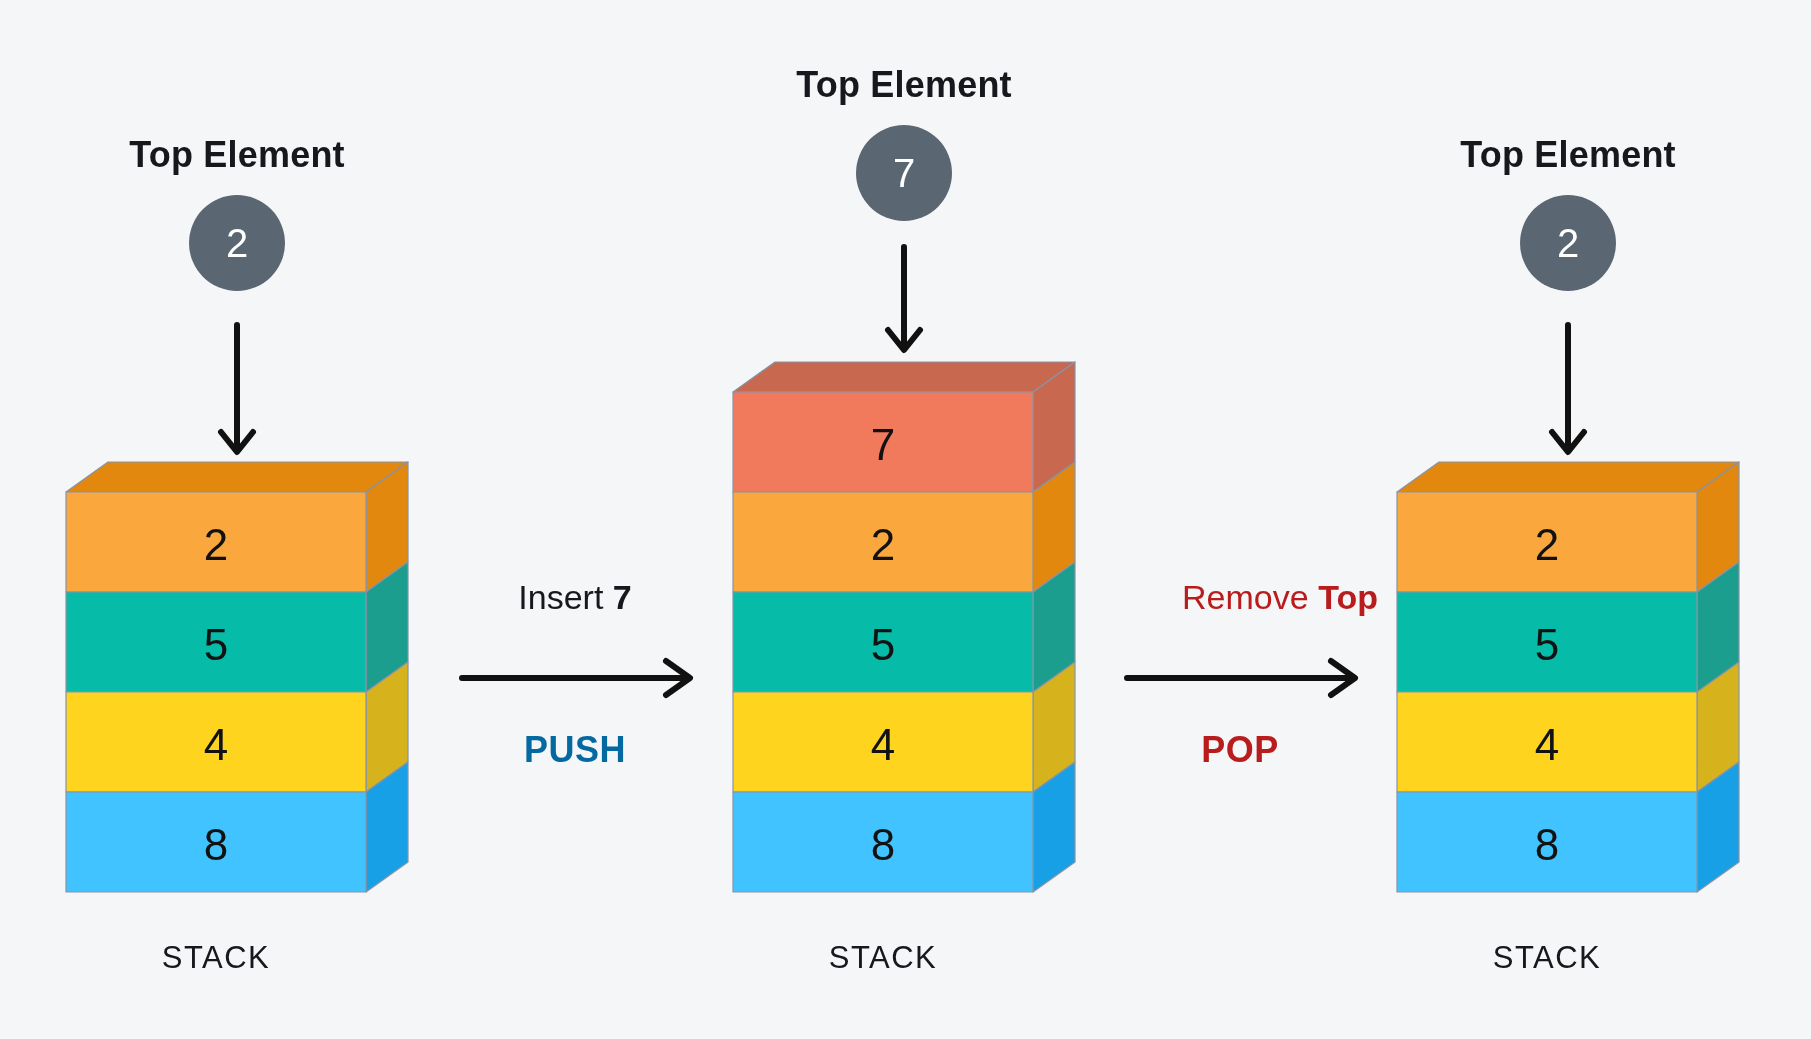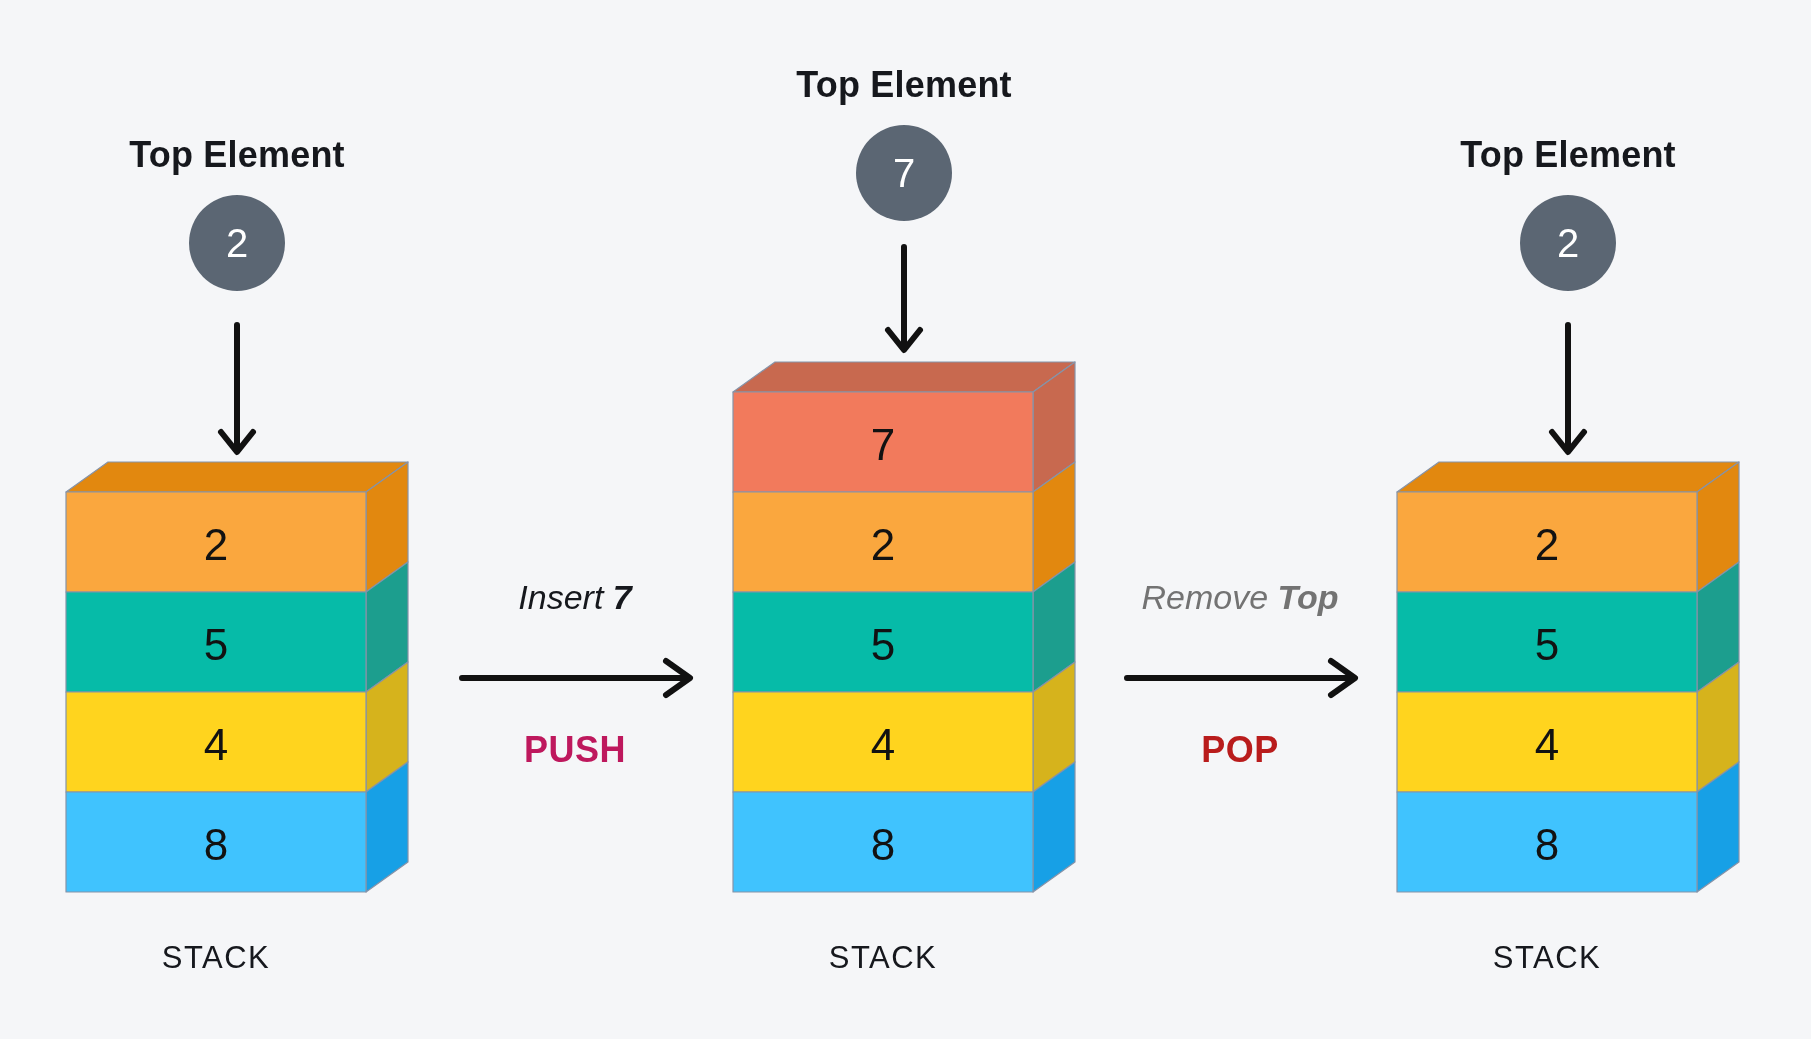--- a/index.html
+++ b/index.html
@@ -19,21 +19,21 @@
     width:96px; height:96px; border-radius:50%;
     display:flex; align-items:center; justify-content:center;
     color:#ffffff; font-size:40px; font-weight:500;
   }
   .caption {
     position:absolute; transform:translate(-50%,-50%);
     font-size:31px; font-weight:500; letter-spacing:1.5px; white-space:nowrap;
   }
   .t-action {
     position:absolute; transform:translate(-50%,-50%);
-    font-size:34px; font-weight:400; white-space:nowrap;font-style:italic;
+    font-size:34px; font-weight:400; white-space:nowrap;
   }
   .t-action b { font-weight:700; }
   .t-op {
     position:absolute; transform:translate(-50%,-50%);
     font-size:36px; font-weight:700; letter-spacing:0.5px; white-space:nowrap;
   }
 </style>
 </head>
 <body>
 
@@ -108,20 +108,20 @@
 
   <div class="toplabel" style="left: 1568px; top: 155px; color: rgb(22, 24, 29);">Top Element</div>
   <div class="badge" style="left: 1568px; top: 243px; background: rgb(91, 102, 115);">
     <span>2</span>
   </div>
   <div class="caption" style="left: 1547px; top: 958px; color: rgb(22, 24, 29);">STACK</div>
 
   <div class="t-action" style="left: 575px; top: 597px; color: rgb(22, 24, 29);">
     <span>Insert </span><b>7</b>
   </div>
-  <div class="t-op" style="left: 575px; top: 750px; color: #be185d;">PUSH</div>
+  <div class="t-op" style="left: 575px; top: 750px; color: #0369a1;">PUSH</div>
 
-  <div class="t-action" style="left: 1240px; top: 597px; color: #737373;">
+  <div class="t-action" style="left: 1280px; top: 597px; color: #b91c1c;">
     <span>Remove </span><b>Top</b>
   </div>
   <div class="t-op" style="left: 1240px; top: 750px; color: #b91c1c;">POP</div>
 
 </div>
 
 </body></html>

